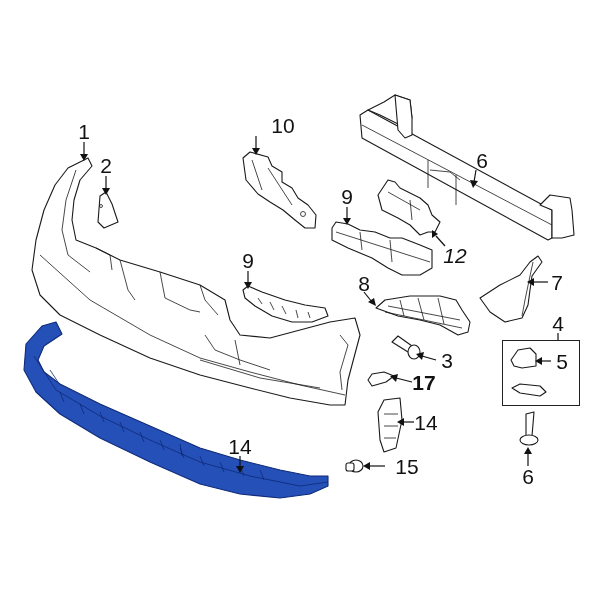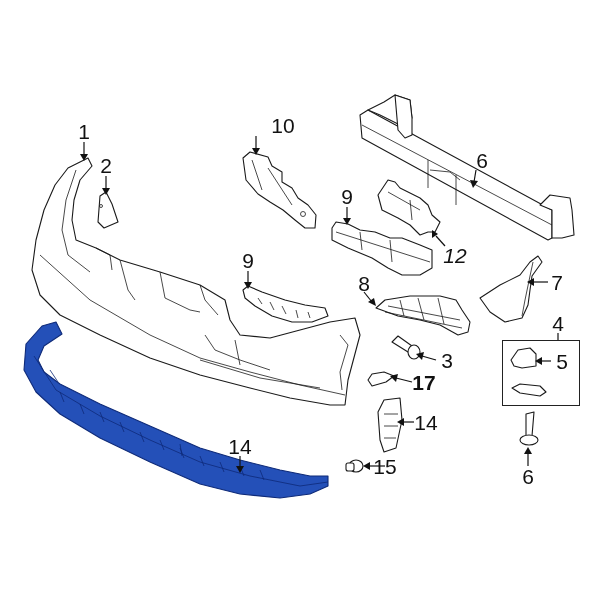--- a/index.html
+++ b/index.html
@@ -162,15 +162,15 @@
 <div class="callout" style="left:562px; top:361px;">5</div>
 <div class="callout" style="left:528px; top:476px;">6</div>
 <div class="callout" style="left:557px; top:282px;">7</div>
 <div class="callout" style="left:364px; top:283px;">8</div>
 <div class="callout" style="left:248px; top:260px;">9</div>
 <div class="callout" style="left:256px; top:125px;margin-left:27px;">10</div>
 <div class="callout" style="left:347px; top:196px;">9</div>
 <div class="callout" style="left:455px; top:255px;font-style:italic;">12</div>
 <div class="callout" style="left:482px; top:160px;">6</div>
 <div class="callout" style="left:240px; top:446px;">14</div>
-<div class="callout" style="left:385px; top:466px;">15</div>
+<div class="callout" style="left:407px; top:466px;">15</div>
 <div class="callout" style="left:426px; top:422px;">14</div>
 <div class="callout" style="left:424px; top:382px;font-weight:bold;">17</div>
 
 </body></html>

